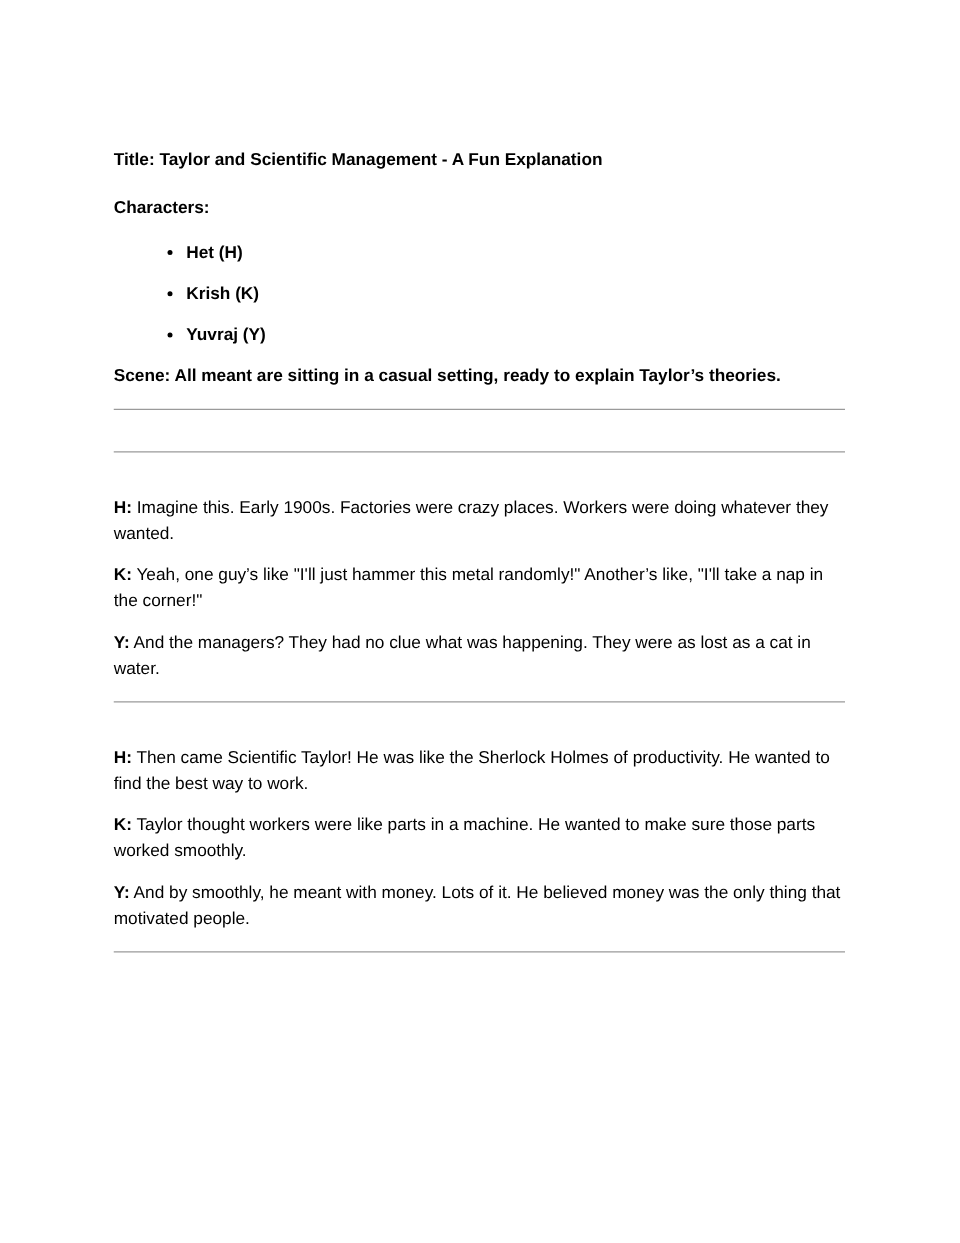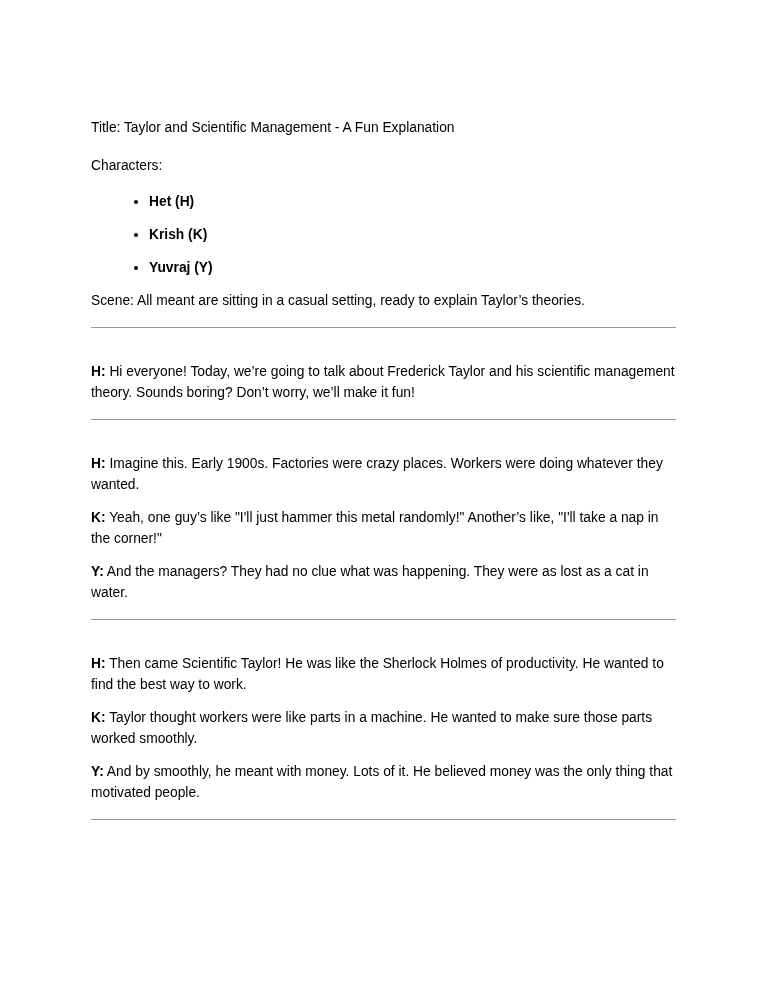--- a/index.html
+++ b/index.html
@@ -11,21 +11,21 @@
       width: 768px;
       min-height: 994px;
       box-sizing: border-box;
       padding: 117px 92px 80px 91px;
       background: #ffffff;
       color: #000000;
       font-family: "Liberation Sans", sans-serif;
       font-size: 13.8px;
       line-height: 21px;
     }
-    .bold { font-weight: 400; }
+    .bold { font-weight: 700; }
     p { margin: 0 0 11px 0; }
     p.title-line { margin-bottom: 17px; }
     p.characters-line { margin-bottom: 12px; }
     ul.char-list {
       margin: 15px 0 12px 0;
       padding-left: 46px;
       list-style-type: disc;
       font-weight: 700;
     }
     ul.char-list li { margin: 12px; }
@@ -49,21 +49,20 @@
   <ul class="char-list">
     <li>Het (H)</li>
     <li>Krish (K)</li>
     <li>Yuvraj (Y)</li>
   </ul>
 
   <p class="bold">Scene: All meant are sitting in a casual setting, ready to explain Taylor’s theories.</p>
 
   <hr class="divider">
 
-  <p class="dialogue"><strong class="speaker">H:</strong> <span>Hi everyone! Today, we’re going to talk about Frederick Taylor and his scientific management theory. Sounds boring? Don’t worry, we’ll make it fun!</span></p>
 
 
 
   <hr class="divider">
 
   <p class="dialogue"><strong class="speaker">H:</strong> <span>Imagine this. Early 1900s. Factories were crazy places. Workers were doing whatever they wanted.</span></p>
 
   <p class="dialogue"><strong class="speaker">K:</strong> <span>Yeah, one guy’s like "I'll just hammer this metal randomly!" Another’s like, "I'll take a nap in the corner!"</span></p>
 
   <p class="dialogue"><strong class="speaker">Y:</strong> <span>And the managers? They had no clue what was happening. They were as lost as a cat in water.</span></p>

